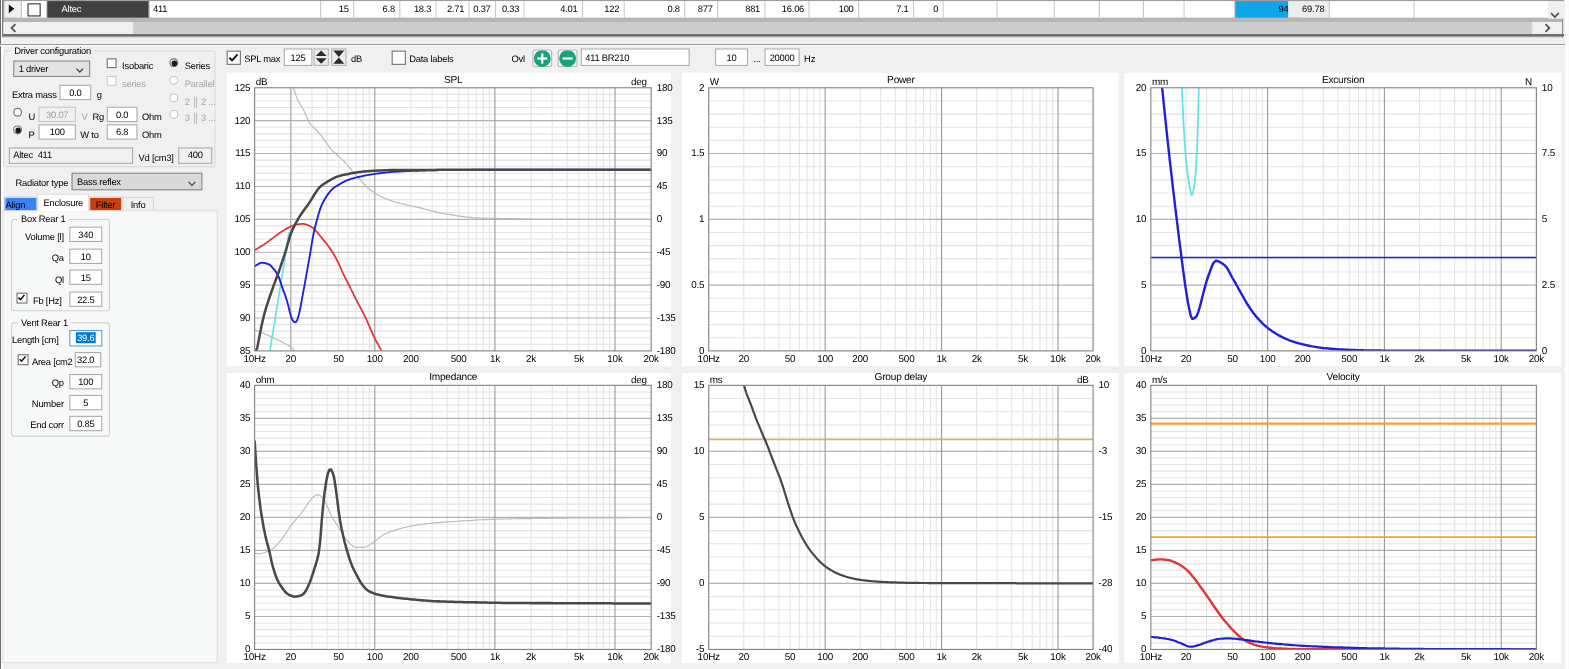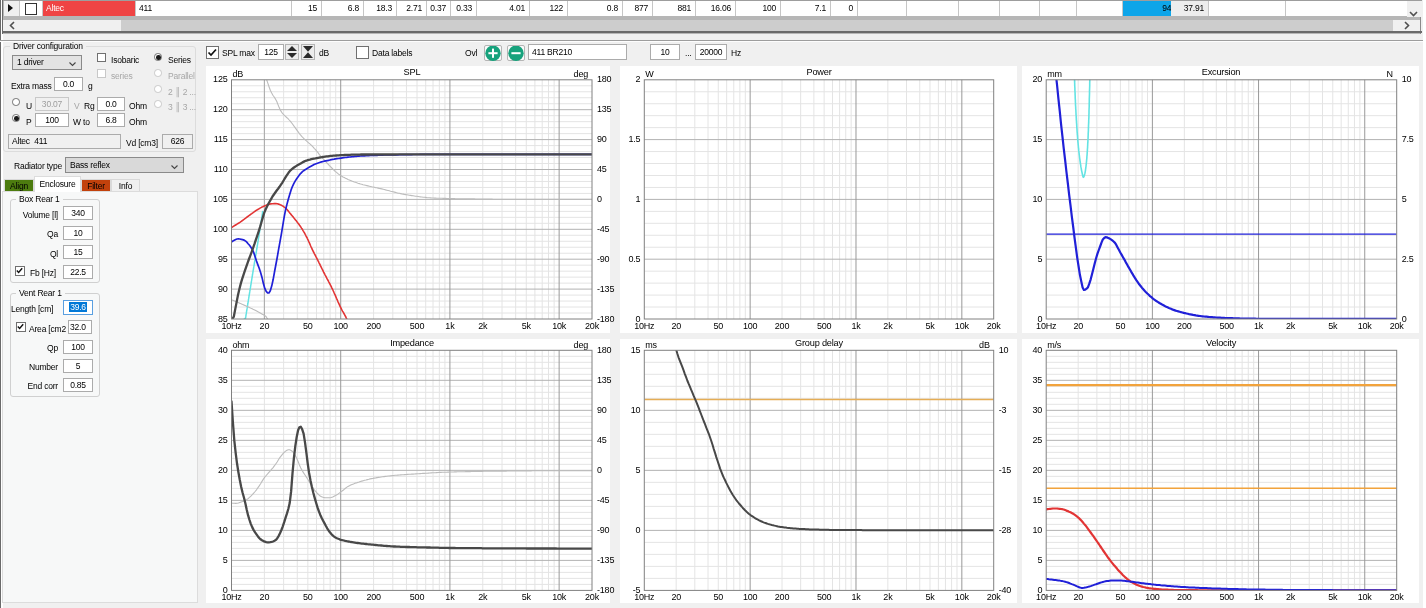--- a/index.html
+++ b/index.html
@@ -21,21 +21,21 @@
 <div class="abs" style="left:0;top:0;width:1px;height:608px;background:#6a6a6a"></div>
 <div class="abs" style="left:1px;top:0;width:1.5px;height:608px;background:#fff"></div>
 <div class="abs" style="left:2px;top:0;width:1419px;height:34px;background:#b6b6b6;border-left:1px solid #6a6a6a;border-right:1px solid #8a8a8a;">
 <div class="abs" style="left:0;top:0;width:1419px;height:1px;background:#9d9d9d"></div>
 <div class="cell" style="left:1px;width:16px;background:#f0f0f0;">
       <span style="position:absolute;left:4px;top:3px;width:0;height:0;border-left:5px solid #111;border-top:4px solid transparent;border-bottom:4px solid transparent"></span>
     </div>
 <div class="cell" style="left:17px;width:23px;">
       <span style="position:absolute;left:5px;top:2px;width:12px;height:12px;background:#fff;border:1.6px solid #333"></span>
     </div>
-<div class="cell" style="left:40px;width:93px;background:#ef4444;color:#fff;padding-left:3px;">Altec</div>
+<div class="cell" style="left:40px;width:93px;background:#404040;color:#fff;padding-left:13px;">Altec</div>
 <div class="cell" style="left:133px;width:156px;padding-left:3px;">411</div>
 <div class="cell num" style="left:289px;width:30px;">15</div>
 <div class="cell num" style="left:319px;width:42px;">6.8</div>
 <div class="cell num" style="left:361px;width:33px;">18.3</div>
 <div class="cell num" style="left:394px;width:30px;">2.71</div>
 <div class="cell num" style="left:424px;width:24px;">0.37</div>
 <div class="cell num" style="left:448px;width:26px;">0.33</div>
 <div class="cell num" style="left:474px;width:53px;">4.01</div>
 <div class="cell num" style="left:527px;width:38px;">122</div>
 <div class="cell num" style="left:565px;width:55px;">0.8</div>
@@ -45,21 +45,21 @@
 <div class="cell num" style="left:733px;width:45px;">100</div>
 <div class="cell num" style="left:778px;width:50px;">7.1</div>
 <div class="cell num" style="left:828px;width:27px;">0</div>
 <div class="cell num" style="left:855px;width:49px;"></div>
 <div class="cell num" style="left:904px;width:52px;"></div>
 <div class="cell num" style="left:956px;width:41px;"></div>
 <div class="cell num" style="left:997px;width:40px;"></div>
 <div class="cell num" style="left:1037px;width:37px;"></div>
 <div class="cell num" style="left:1074px;width:46px;"></div>
 <div class="cell num" style="left:1120px;width:60px;background:#0ea5e9;">94.3</div>
-<div class="cell num" style="left:1168px;width:38px;background:#ededed;">37.91</div>
+<div class="cell num" style="left:1168px;width:38px;background:#ededed;">69.78</div>
 <div class="cell num" style="left:1206px;width:77px;"></div>
 <div class="cell num" style="left:1283px;width:123px;"></div>
 <div class="abs" style="left:1404px;top:1px;width:15px;height:16px;background:#f0f0f0;">
       <svg width="13" height="17" style="position:absolute">
         <path d="M3,11 L6.5,14.5 L10,11" stroke="#505050" stroke-width="1.6" fill="none"></path>
       </svg>
     </div>
 <div class="abs" style="left:0px;top:20px;width:1417px;height:11px;background:#f0f0f0;">
       <svg width="16" height="11" style="position:absolute;left:2px">
         <path d="M9,2 L5.5,5.5 L9,9" stroke="#505050" stroke-width="1.6" fill="none"></path>
@@ -107,27 +107,27 @@
   </div>
 <div class="lbl" style="left:168px;top:55px;">Series</div>
 <div class="rad" style="left:154px;top:69px;border-color:#c8c8c8;"></div>
 <div class="lbl dis" style="left:168px;top:71px;">Parallel</div>
 <div class="rad" style="left:154px;top:85px;border-color:#c8c8c8;"></div>
 <div class="lbl dis" style="left:168px;top:87px;">2 ║ 2 ...</div>
 <div class="rad" style="left:154px;top:100px;border-color:#c8c8c8;"></div>
 <div class="lbl dis" style="left:168px;top:102px;">3 ║ 3 ...</div>
 <div class="tb" style="left:8px;top:134px;width:113px;height:15px;line-height:13px;text-align:left;padding-left:3px;background:#f0f0f0;">Altec&nbsp; 411</div>
 <div class="lbl" style="left:126px;top:138px;">Vd [cm3]</div>
-<div class="tb" style="left:162px;top:134px;width:31px;height:15px;line-height:13px;background:#f0f0f0;">626</div>
+<div class="tb" style="left:162px;top:134px;width:31px;height:15px;line-height:13px;background:#f0f0f0;">400</div>
 <div class="lbl" style="left:14px;top:161px;">Radiator type</div>
 <div class="abs" style="left:65px;top:157px;width:119px;height:16px;background:#d9d9d9;border:1px solid #8a8a8a;line-height:14px;padding-left:4px;">Bass reflex<svg width="8" height="8" style="position:absolute;right:4px;top:6px">
       <path d="M0.5,1.5 L3.5,4.5 L6.5,1.5" stroke="#444" stroke-width="1.1" fill="none"></path>
     </svg></div>
 <div class="abs" style="left:2px;top:191px;width:196px;height:412px;background:#f7f8f8;border:1px solid #dcdcdc;"></div>
-<div class="abs" style="left:4px;top:179px;width:30px;height:12px;background:#4d7c0f;border:1px solid #d9d9d9;border-bottom:none;text-align:center;line-height:12px;">Align</div>
+<div class="abs" style="left:4px;top:179px;width:30px;height:12px;background:#3b82f6;border:1px solid #d9d9d9;border-bottom:none;line-height:12px;">Align</div>
 <div class="abs" style="left:34px;top:176px;width:47px;height:16px;background:#fff;border:1px solid #dcdcdc;border-bottom:none;text-align:center;line-height:14px;z-index:3;">Enclosure</div>
 <div class="abs" style="left:81px;top:179px;width:30px;height:12px;background:#c2410c;border:1px solid #d9d9d9;border-bottom:none;text-align:center;line-height:12px;">Filter</div>
 <div class="abs" style="left:111px;top:179px;width:29px;height:12px;background:#f0f0f0;border:1px solid #d9d9d9;border-bottom:none;text-align:center;line-height:12px;">Info</div>
 <div class="gb" style="left:10px;top:199px;width:90px;height:84px;border-color:#d0d0d0;"></div>
 <div class="lbl" style="left:16px;top:195px;">
     <span class="gbt" style="background:#f7f8f8;">Box Rear 1</span>
   </div>
 <div class="lbl" style="left:14px;top:210px;width:44px;text-align:right;">Volume [l]</div>
 <div class="tb" style="left:63px;top:206px;width:30px;height:14px;line-height:12px;">340</div>
 <div class="lbl" style="left:14px;top:229px;width:44px;text-align:right;">Qa</div>

